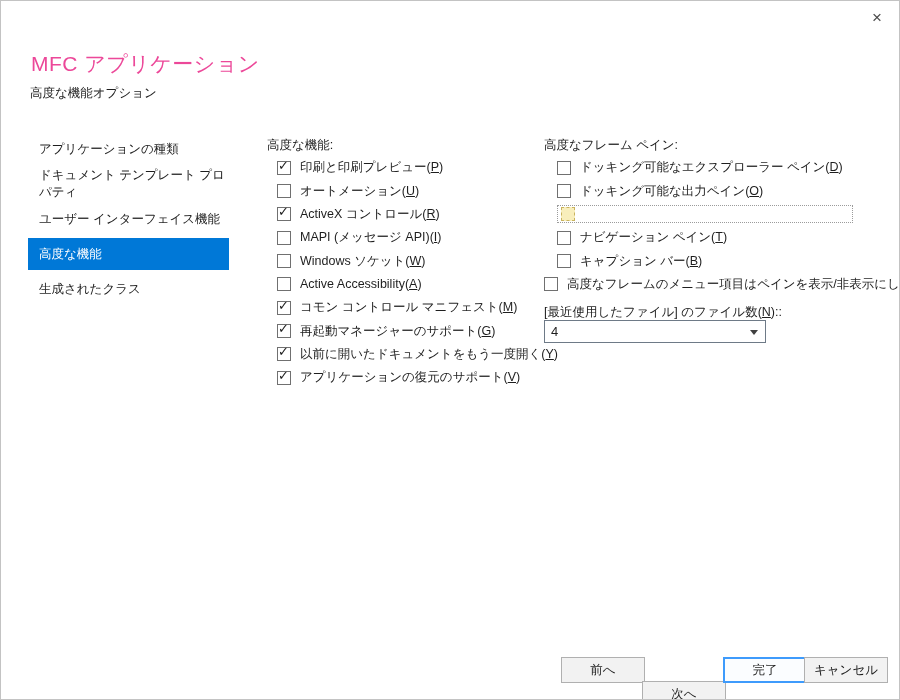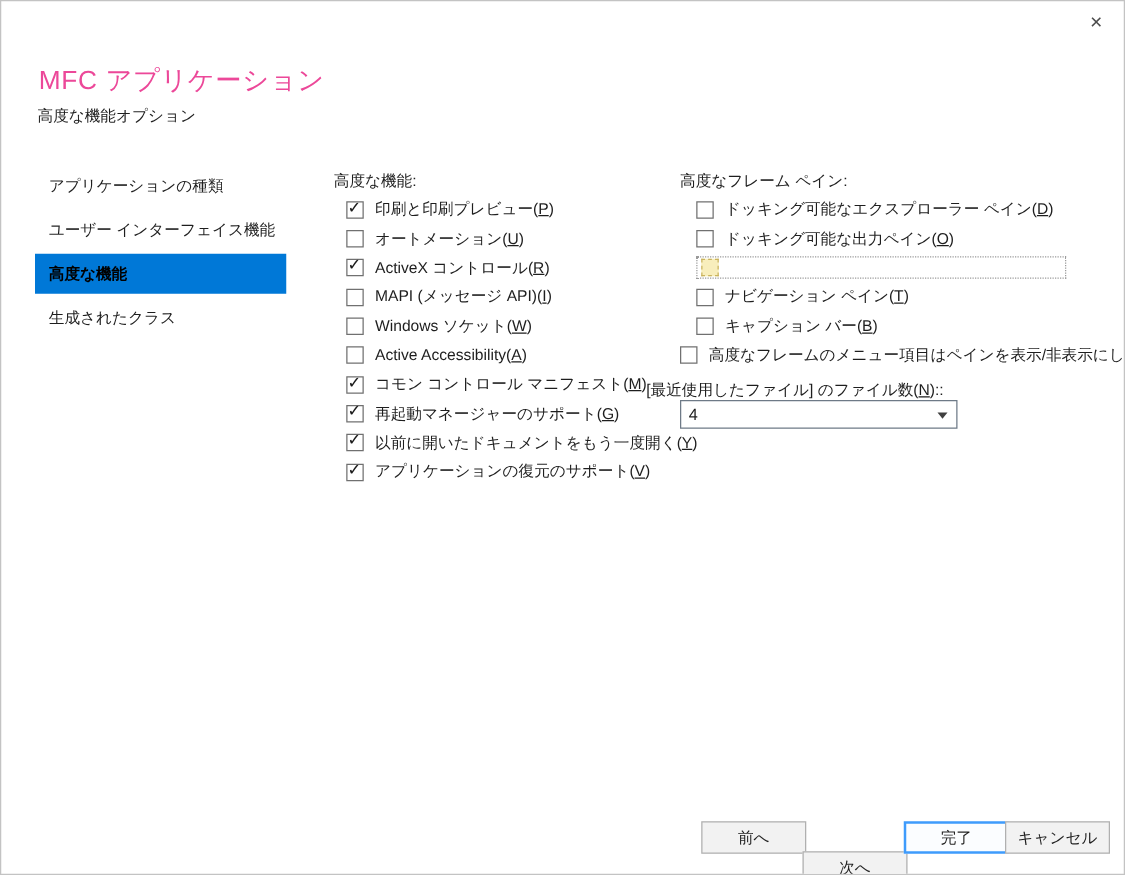--- a/index.html
+++ b/index.html
@@ -14,21 +14,21 @@
     font-size:17px;color:#4c4c4c;cursor:pointer;user-select:none;
   }
   .title{position:absolute;left:30px;top:49px;font-size:21px;font-weight:400;color:#ec4899;letter-spacing:.5px;}
   .subtitle{position:absolute;left:29px;top:84px;font-size:12.5px;color:#1e1e1e;}
 
   .sidebar{position:absolute;left:27px;top:132px;width:201px;}
   .sidebar-item{
     height:32px;margin-bottom:3px;display:flex;align-items:center;
     padding-left:11px;font-size:12.5px;cursor:pointer;box-sizing:border-box;
   }
-  .sidebar-item.selected{background:var(--accent,#0078d7);color:#000000;font-weight:bold;}
+  .sidebar-item.selected{background:var(--accent,#0078d7);color:#ffffff;}
 
   .col{position:absolute;top:136px;font-size:12.5px;}
   .col-features{left:238px;width:282px;margin-left:28px;}
   .col-frames{left:543px;width:309px;}
   .group-label{height:19px;font-size:12.5px;}
 
   .cb-row{height:23.35px;display:flex;align-items:center;box-sizing:border-box;}
   .cb-row.indent{padding-left:10px;}
   .col-frames .cb-row.indent{padding-left:13px;}
   .cb-row.focused{padding-left:5px;}
@@ -41,21 +41,21 @@
     margin-right:9px;position:relative;box-sizing:border-box;flex:none;cursor:pointer;
   }
   .checkbox .check{
     position:absolute;top:-3px;left:0px;font-size:13px;line-height:14px;
     color:#1a1a1a;font-weight:bold;
   }
   .checkbox.focus-style{background:var(--focus-fill,#f8eebc);border:1px dashed #c9b35e;}
   .cb-label{white-space:nowrap;cursor:default;}
   u{text-decoration:underline;}
 
-  .mru-label{position:absolute;left:516px;top:303px;font-size:12.5px;}
+  .mru-label{position:absolute;left:543px;top:303px;font-size:12.5px;}
   .combo{
     position:absolute;left:543px;top:319px;width:222px;height:23px;
     border:1px solid #6e7a87;background:#fff;box-sizing:border-box;
     display:flex;align-items:center;padding-left:6px;font-size:13px;cursor:pointer;
   }
   .combo-arrow{
     position:absolute;right:7px;top:9px;width:0;height:0;
     border-left:4px solid transparent;border-right:4px solid transparent;
     border-top:5px solid #404040;
   }
@@ -74,20 +74,23 @@
 <div class="dialog">
 
   <div class="close-btn">×</div>
 
   <div class="title">MFC アプリケーション</div>
   <div class="subtitle">高度な機能オプション</div>
 
   <div class="sidebar">
       <div class="sidebar-item">
         <span>アプリケーションの種類</span>
+      </div>
+      <div class="sidebar-item">
+        <span>ドキュメント テンプレート プロパティ</span>
       </div>
       <div class="sidebar-item">
         <span>ユーザー インターフェイス機能</span>
       </div>
       <div class="sidebar-item selected">
         <span>高度な機能</span>
       </div>
       <div class="sidebar-item">
         <span>生成されたクラス</span>
       </div>

